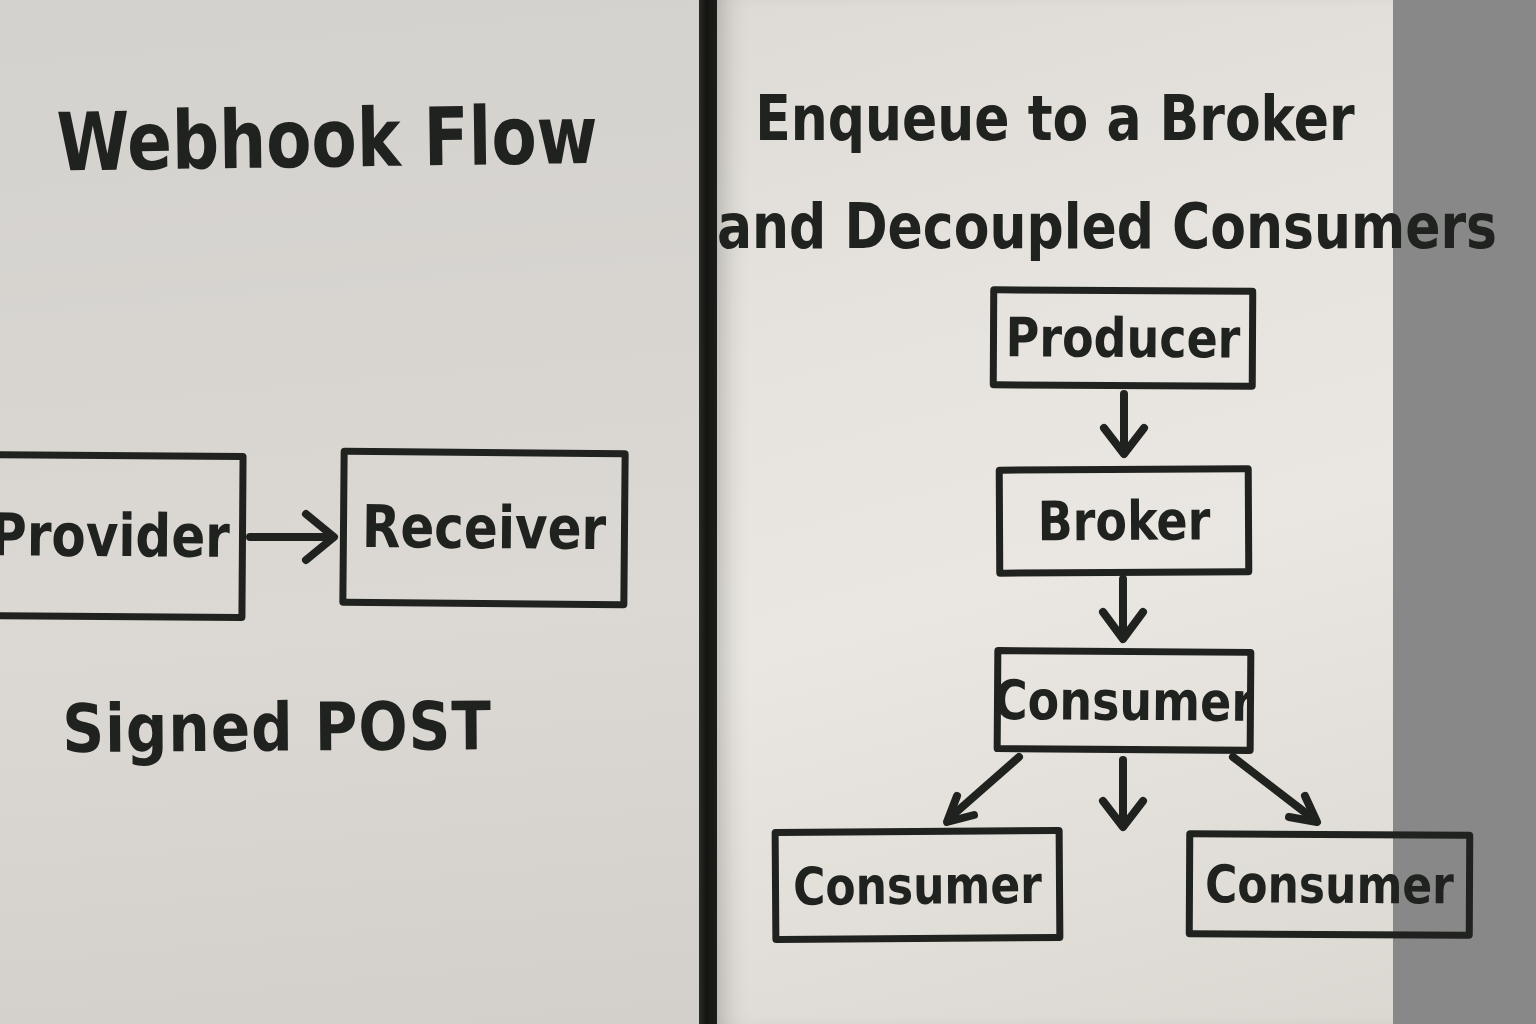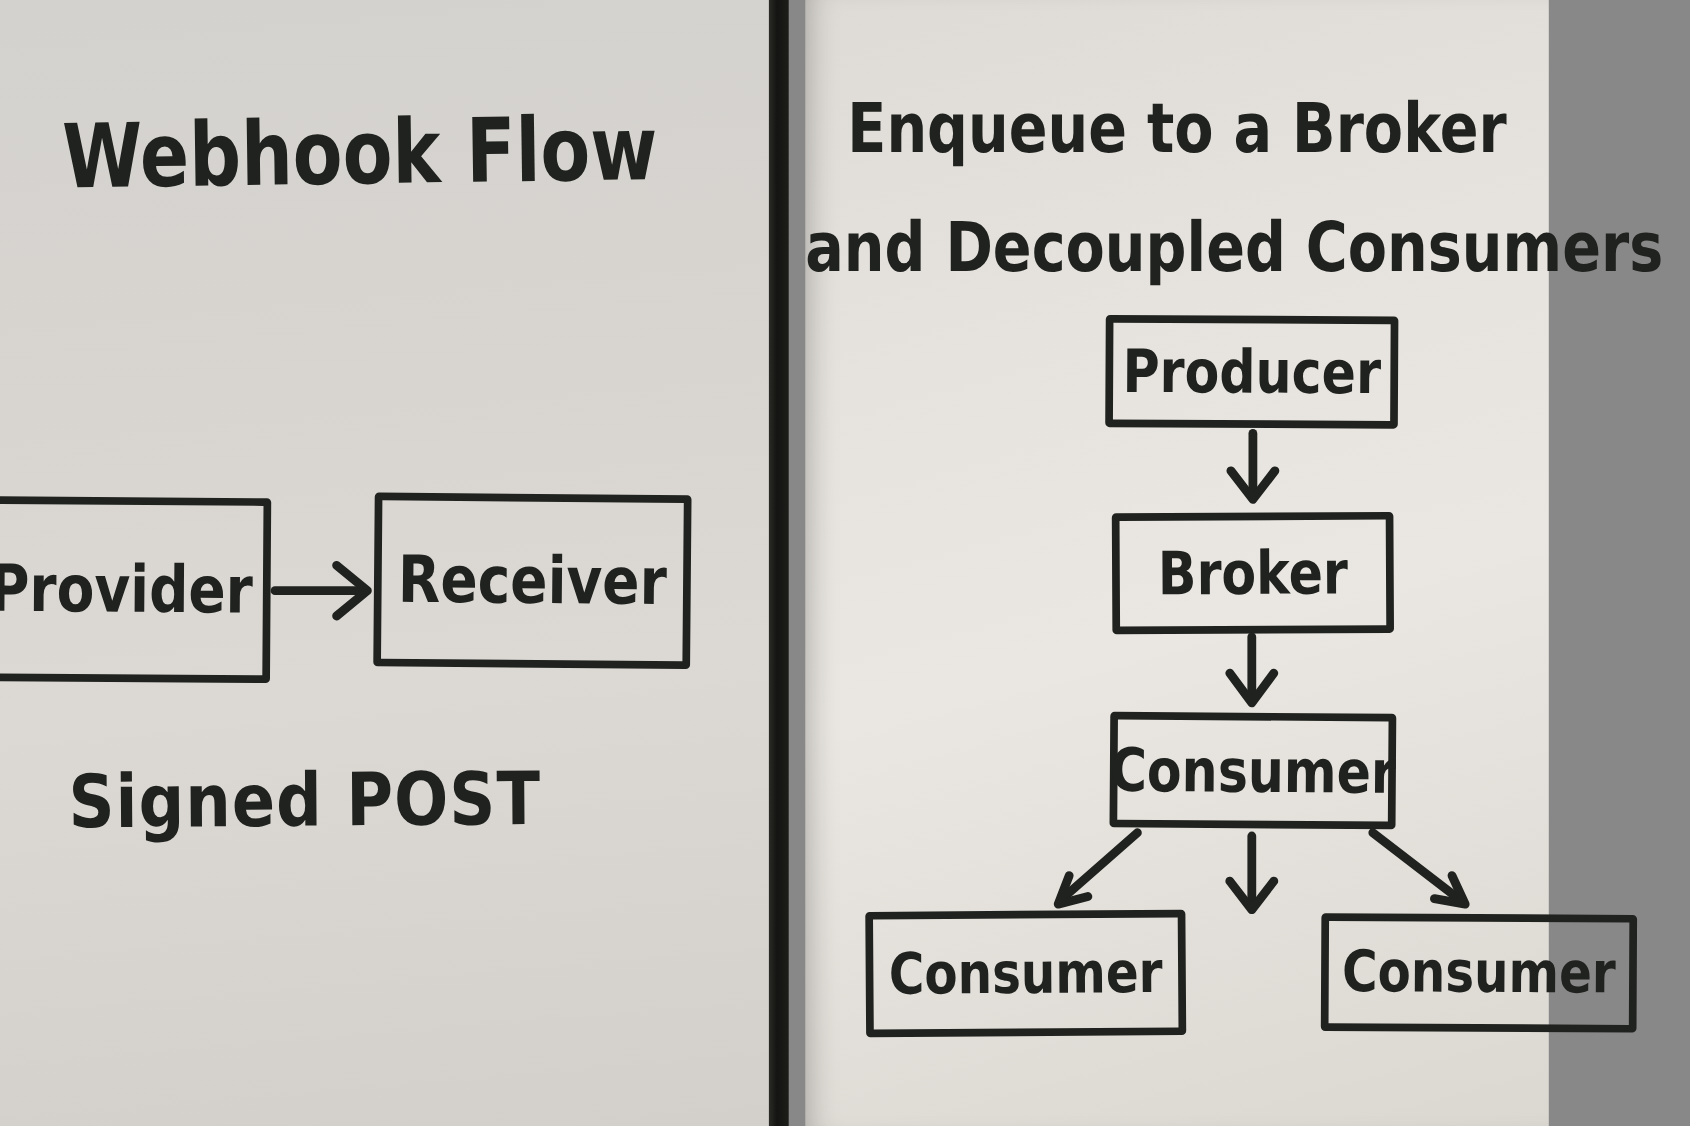--- a/index.html
+++ b/index.html
@@ -17,21 +17,21 @@
     font-family:"DejaVu Sans",sans-serif;
     color:var(--ink);
     padding-left:25px;
   }
   .panel{position:absolute;top:0;height:1024px;}
   .panel.left{
     left:0;width:700px;
     background:linear-gradient(175deg,#d4d2ce 0%,var(--left_bg) 35%,#dcd9d5 60%,#d3d0cc 100%);
   }
   .panel.right{
-    left:732px;width:676px;
+    left:717px;width:676px;
     background:linear-gradient(165deg,#dedbd6 0%,var(--right_bg) 30%,#eae7e2 55%,#dbd7d1 100%);
     box-shadow:inset 22px 0 28px -20px rgba(0,0,0,0.28);
   }
   .divider{
     position:absolute;top:0;left:699px;width:18px;height:1024px;
     background:linear-gradient(90deg,#2a2a26,var(--divider) 40%,#1d1d1a);
   }
   .hand{
     font-weight:bold;
     color:var(--ink);

